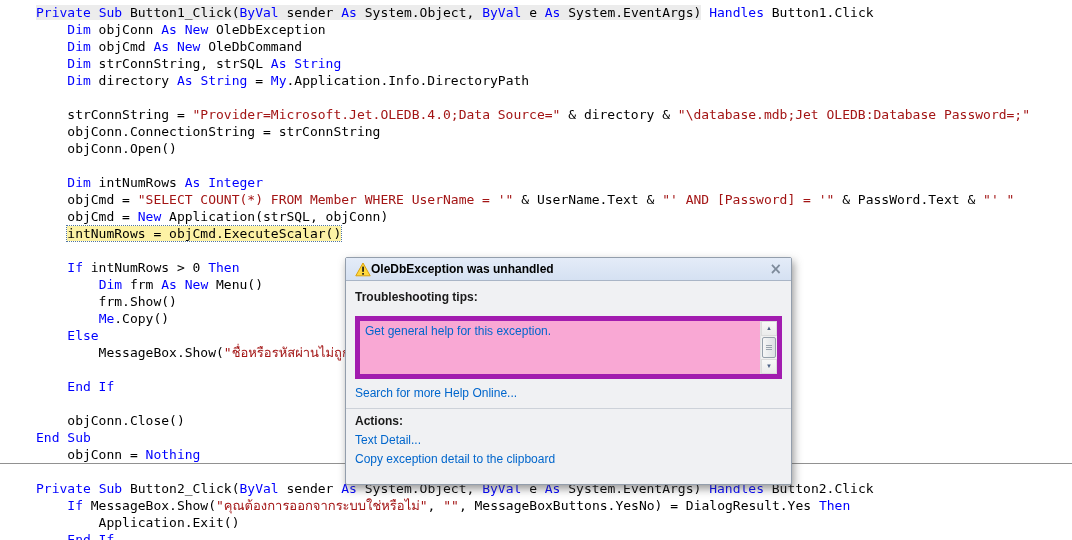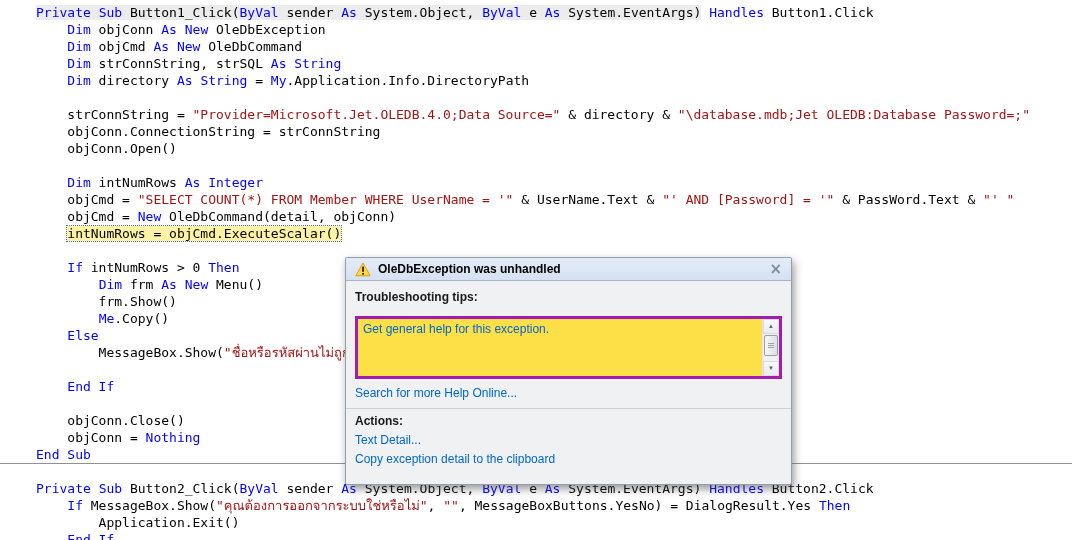--- a/index.html
+++ b/index.html
@@ -45,37 +45,37 @@
     border-radius: 2px;
     box-shadow: 2px 4px 8px rgba(70,70,70,.55);
     font-size: 12px;
     color: #1a1a1a;
   }
   .dlg-title {
     height: 23px;
     background: linear-gradient(#e4ecf8, #d5e1f2);
     border-bottom: 1px solid #a9b5c6;
     display: flex; align-items: center;
-    padding: 0 9px; gap: 7px;
+    padding: 0 9px; gap: 0;
   }
   .dlg-title .ttl { font-weight: bold; flex: 1; color: #000; }
   .close-x {
     color: #7e8b9b;
     font-family: "DejaVu Sans", sans-serif;
     font-size: 15px; font-weight: bold;
     line-height: 15px;
     cursor: default;
   }
   .msg { margin: 7px 9px 0; }
   .tips-label { font-weight: bold; margin: 9px 9px 12px; }
   .listbox {
     margin: 5px 9px 0;
     height: 63px;
-    background: #fde047;
-    border: 3px solid #a21caf;
+    background: #f9a8d4;
+    border: 5px solid #a21caf;
     display: flex;
   }
   .listbox .items { flex: 1; padding: 3px 5px; overflow: hidden; }
   .lnk { color: var(--link); }
   .sb {
     width: 17px;
     background: #f0f0f0;
     border-left: 1px solid #e3e3e3;
     display: flex; flex-direction: column;
   }
@@ -119,35 +119,35 @@
       <div class="line"><span class="p">    </span><span class="k">Dim</span><span class="p"> objCmd </span><span class="k">As</span><span class="p"> </span><span class="k">New</span><span class="p"> OleDbCommand</span></div>
       <div class="line"><span class="p">    </span><span class="k">Dim</span><span class="p"> strConnString, strSQL </span><span class="k">As</span><span class="p"> </span><span class="k">String</span></div>
       <div class="line"><span class="p">    </span><span class="k">Dim</span><span class="p"> directory </span><span class="k">As</span><span class="p"> </span><span class="k">String</span><span class="p"> = </span><span class="k">My</span><span class="p">.Application.Info.DirectoryPath</span></div>
       <div class="line">&nbsp;</div>
       <div class="line"><span class="p">    strConnString = </span><span class="s">"Provider=Microsoft.Jet.OLEDB.4.0;Data Source="</span><span class="p"> &amp; directory &amp; </span><span class="s">"\database.mdb;Jet OLEDB:Database Password=;"</span></div>
       <div class="line"><span class="p">    objConn.ConnectionString = strConnString</span></div>
       <div class="line"><span class="p">    objConn.Open()</span></div>
       <div class="line">&nbsp;</div>
       <div class="line"><span class="p">    </span><span class="k">Dim</span><span class="p"> intNumRows </span><span class="k">As</span><span class="p"> </span><span class="k">Integer</span></div>
       <div class="line"><span class="p">    objCmd = </span><span class="s">"SELECT COUNT(*) FROM Member WHERE UserName = '"</span><span class="p"> &amp; UserName.Text &amp; </span><span class="s">"' AND [Password] = '"</span><span class="p"> &amp; PassWord.Text &amp; </span><span class="s">"' "</span></div>
-      <div class="line"><span class="p">    objCmd = </span><span class="k">New</span><span class="p"> OleDbCommand(detail, objConn)</span></div>
+      <div class="line"><span class="p">    objCmd = </span><span class="k">New</span><span class="p"> Application(strSQL, objConn)</span></div>
       <div class="line"><span class="p">    </span><span class="exec-hl"><span class="p">intNumRows = objCmd.ExecuteScalar()</span></span></div>
       <div class="line">&nbsp;</div>
       <div class="line"><span class="p">    </span><span class="k">If</span><span class="p"> intNumRows &gt; 0 </span><span class="k">Then</span></div>
       <div class="line"><span class="p">        </span><span class="k">Dim</span><span class="p"> frm </span><span class="k">As</span><span class="p"> </span><span class="k">New</span><span class="p"> Menu()</span></div>
       <div class="line"><span class="p">        frm.Show()</span></div>
       <div class="line"><span class="p">        </span><span class="k">Me</span><span class="p">.Copy()</span></div>
       <div class="line"><span class="p">    </span><span class="k">Else</span></div>
       <div class="line"><span class="p">        MessageBox.Show(</span><span class="s">"ชื่อหรือรหัสผ่านไม่ถูกต้</span></div>
       <div class="line">&nbsp;</div>
       <div class="line"><span class="p">    </span><span class="k">End If</span></div>
       <div class="line">&nbsp;</div>
       <div class="line"><span class="p">    objConn.Close()</span></div>
+      <div class="line"><span class="k">End</span><span class="p"> </span><span class="k">Sub</span></div>
       <div class="line"><span class="p">    objConn = </span><span class="k">Nothing</span></div>
-      <div class="line"><span class="k">End</span><span class="p"> </span><span class="k">Sub</span></div>
       <div class="line">&nbsp;</div>
       <div class="line"><span class="k">Private</span><span class="p"> </span><span class="k">Sub</span><span class="p"> Button2_Click(</span><span class="k">ByVal</span><span class="p"> sender </span><span class="k">As</span><span class="p"> System.Object, </span><span class="k">ByVal</span><span class="p"> e </span><span class="k">As</span><span class="p"> System.EventArgs) </span><span class="k">Handles</span><span class="p"> Button2.Click</span></div>
       <div class="line"><span class="p">    </span><span class="k">If</span><span class="p"> MessageBox.Show(</span><span class="s">"คุณต้องการออกจากระบบใช่หรือไม่"</span><span class="p">, </span><span class="s">""</span><span class="p">, MessageBoxButtons.YesNo) = DialogResult.Yes </span><span class="k">Then</span></div>
       <div class="line"><span class="p">        Application.Exit()</span></div>
       <div class="line"><span class="p">    </span><span class="k">End If</span></div>
     </div>
 </div>
 
 <div class="proc-sep"></div>
 

